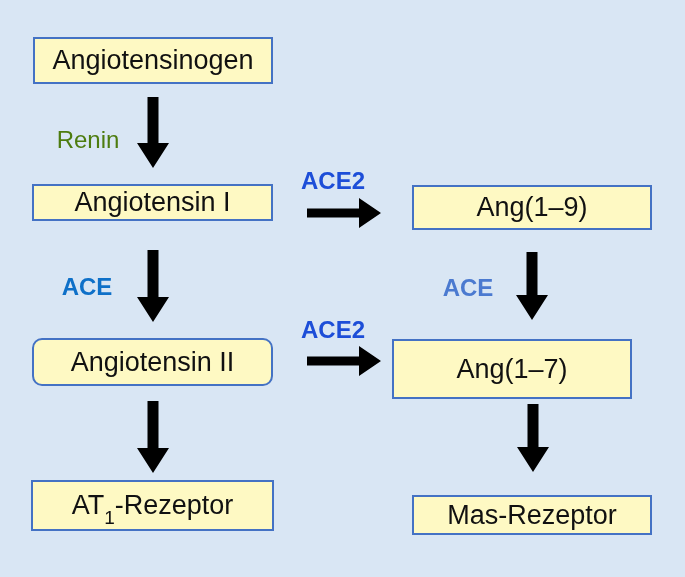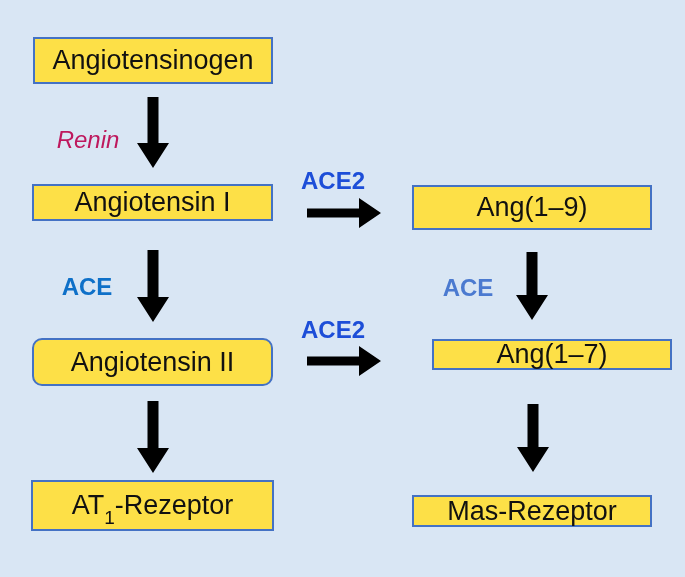--- a/index.html
+++ b/index.html
@@ -18,21 +18,21 @@
     position: absolute;
     left: 0;
     top: 0;
     width: 685px;
     height: 577px;
   }
   .node-box {
     position: absolute;
     box-sizing: border-box;
     border: 2px solid #4472c4;
-    background: #fde047;
+    background: #fef9c3;
     display: flex;
     align-items: center;
     justify-content: center;
     font-size: 27px;
     color: #111111;
     white-space: nowrap;
   }
   .node-box sub {
     font-size: 19px;
     line-height: 0;
@@ -40,33 +40,33 @@
     top: 4px;
   }
   .enzyme-label {
     position: absolute;
     width: 110px;
     text-align: center;
     font-size: 24px;
     line-height: 26px;
     white-space: nowrap;
   }
-  .lbl-renin { color: #be185d; font-weight: 400; font-style: italic; }
+  .lbl-renin { color: #4d7c0f; font-weight: 400; }
   .lbl-ace-left { color: #0e70c8; font-weight: 600; }
   .lbl-ace-right { color: #4b7ad0; font-weight: 600; }
   .lbl-ace2 { color: #1d4ed8; font-weight: 700; }
 
   
   #box-angiotensinogen { left: 33px;  top: 37px;  width: 240px; height: 47px; }
   #box-angiotensin-i   { left: 32px;  top: 184px; width: 241px; height: 37px; }
   #box-angiotensin-ii  { left: 32px;  top: 338px; width: 241px; height: 48px; border-radius: 10px; }
   #box-at1-rezeptor    { left: 31px;  top: 480px; width: 243px; height: 51px; }
   #box-ang-1-9         { left: 412px; top: 185px; width: 240px; height: 45px; }
-  #box-ang-1-7         { left: 432px; top: 339px; width: 240px; height: 31px; }
-  #box-mas-rezeptor    { left: 412px; top: 495px; width: 240px; height: 32px; }
+  #box-ang-1-7         { left: 392px; top: 339px; width: 240px; height: 60px; }
+  #box-mas-rezeptor    { left: 412px; top: 495px; width: 240px; height: 40px; }
 
   
   #label-renin       { left: 33px;  top: 127px; }
   #label-ace-left    { left: 32px;  top: 274px; }
   #label-ace-right   { left: 413px; top: 275px; }
   #label-ace2-top    { left: 278px; top: 168px; }
   #label-ace2-bottom { left: 278px; top: 317px; }
 </style>
 </head>
 <body>

